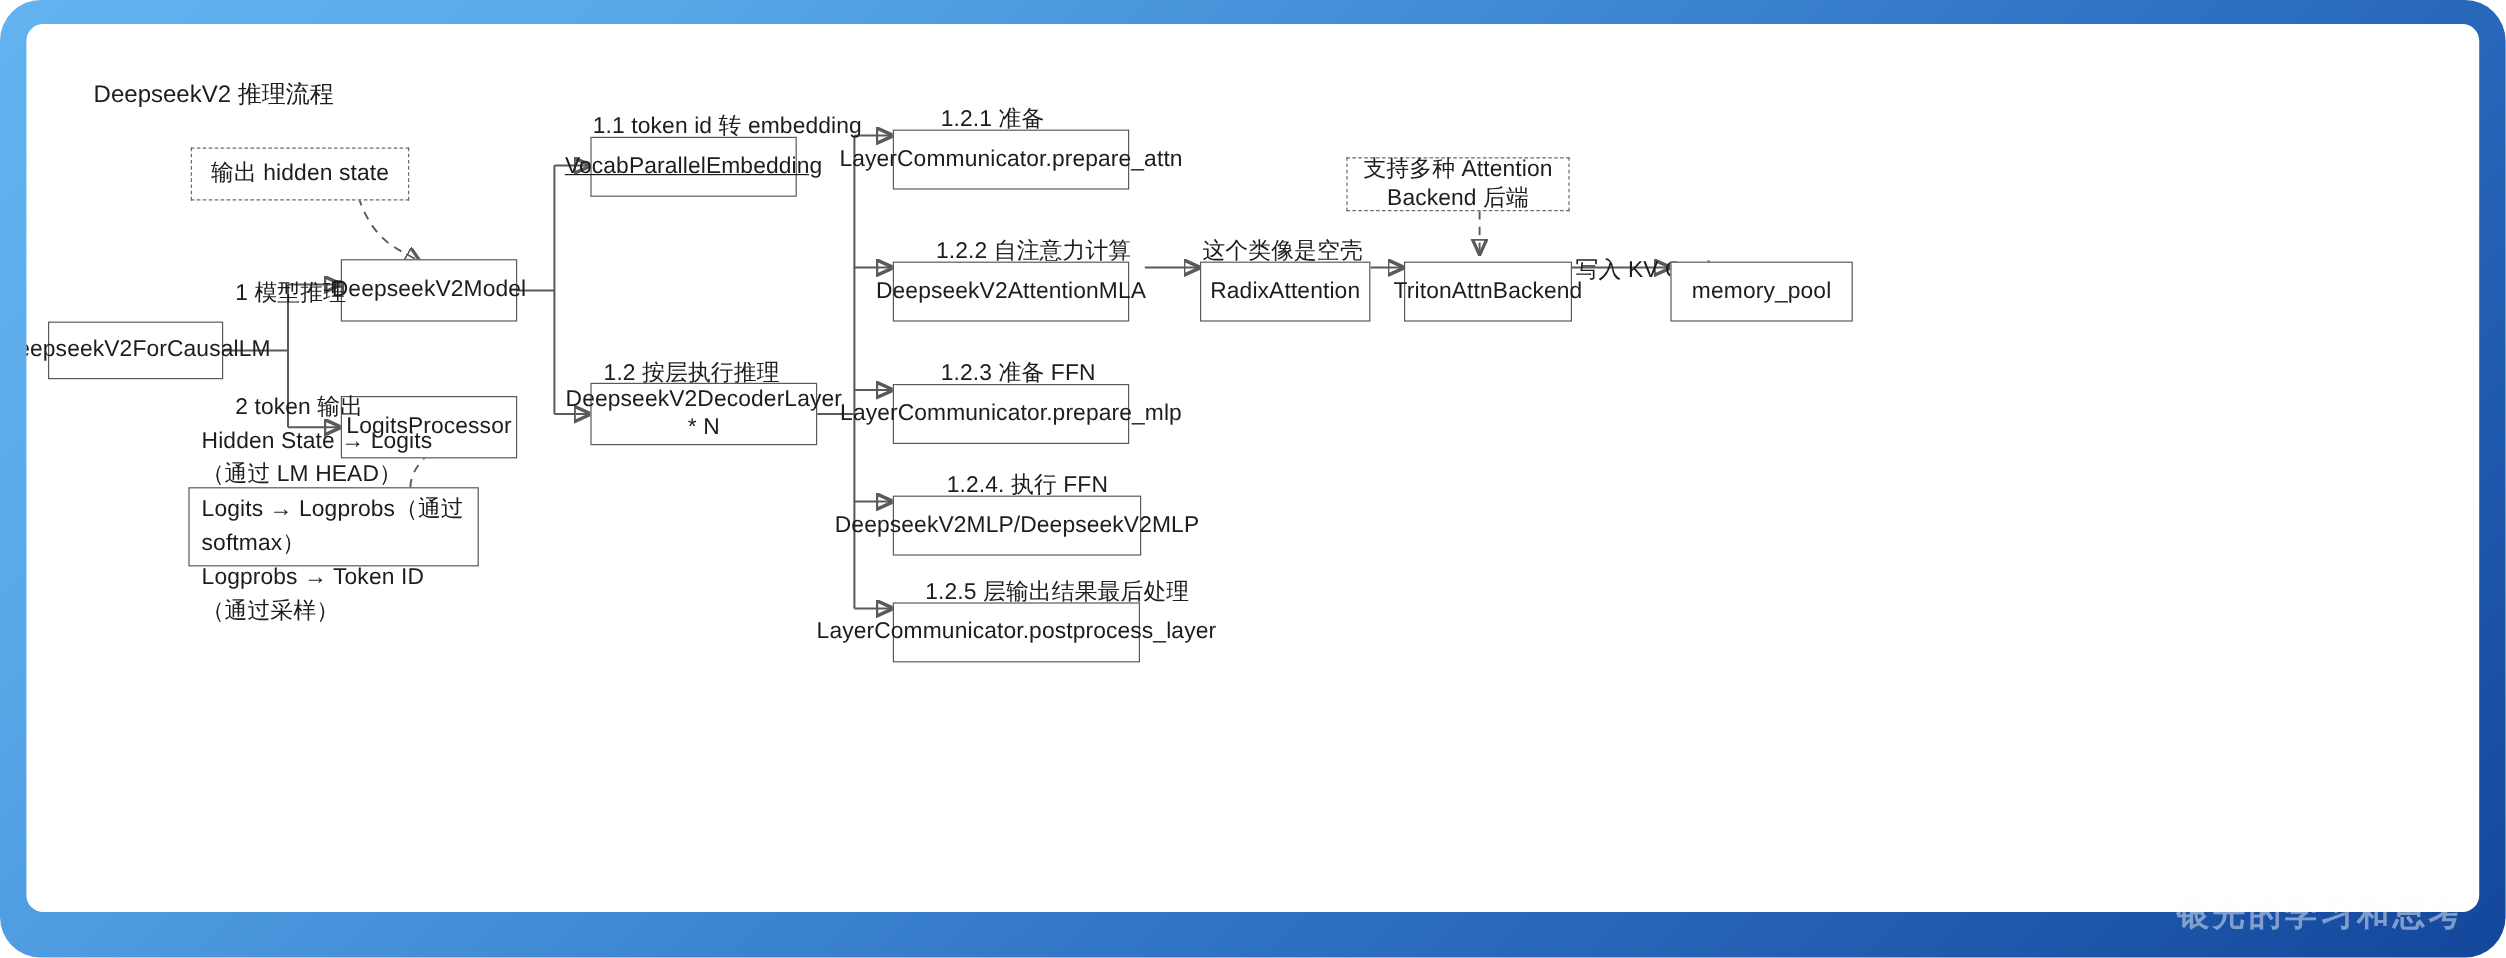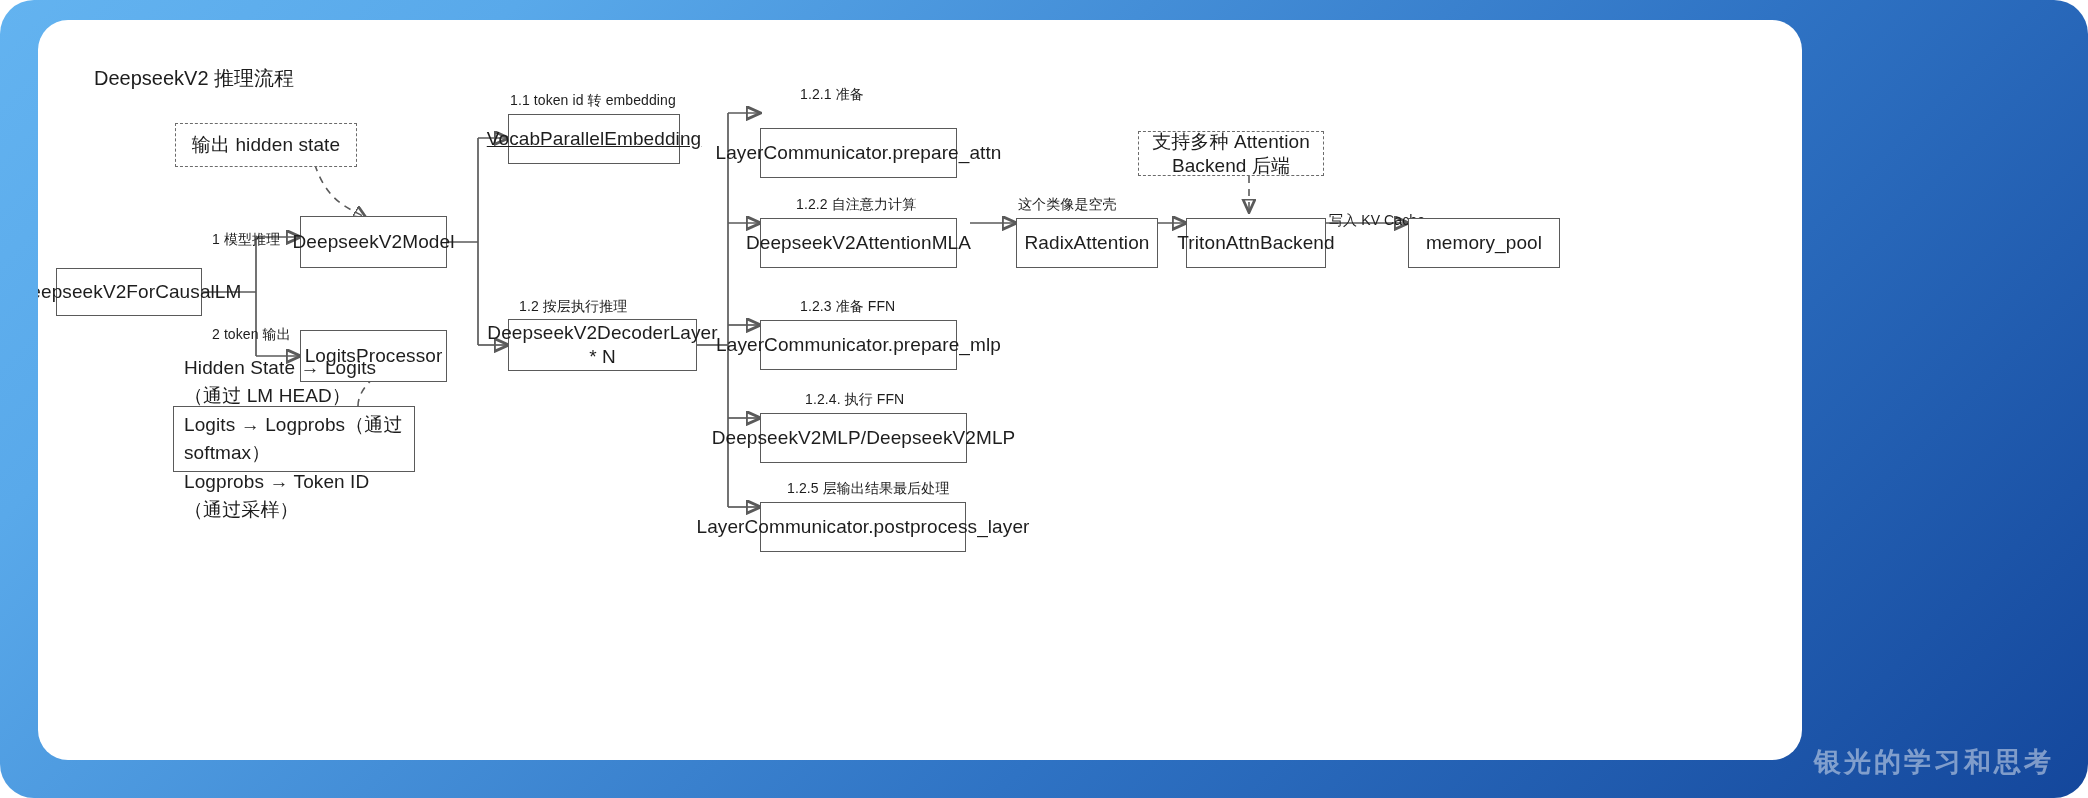--- a/index.html
+++ b/index.html
@@ -18,24 +18,24 @@
   #frame {
     position: absolute;
     left: 0; top: 0;
     width: 2088px; height: 798px;
     background: linear-gradient(135deg, #63b3f0 0%, #59a9ea 18%, #2f73c4 62%, #14479c 100%);
     border-radius: 34px;
     box-sizing: border-box;
   }
   #canvas {
     position: absolute;
-    left: 38px; top: 20px;
-    width: 1764px; height: 740px;
+    left: 22px; top: 20px;
+    width: 2044px; height: 740px;
     background: #ffffff;
-    border-radius: 30px;
+    border-radius: 14px;
     overflow: hidden;
   }
 
   
   .node {
     position: absolute;
     box-sizing: border-box;
     border: 1.6px solid #5a5a5a;
     background: #ffffff;
     display: flex;
@@ -57,21 +57,21 @@
     padding: 0 10px;
     white-space: pre-line;
     line-height: 1.5;
     font-size: 19px;
   }
 
   
   .cap {
     position: absolute;
     color: #1d1d1d;
-    font-size: 14px;
+    font-size: 19px;
     white-space: nowrap;
     letter-spacing: .1px;
   }
 
   
   #title {
     position: absolute;
     left: 56px;
     top: 45px;
     font-size: 20px;
@@ -182,21 +182,21 @@
     <div class="node" style="left:470px; top:94px; width:172px; height:50px;text-decoration:underline;">
       <span>VocabParallelEmbedding</span>
     </div>
 
     <span class="cap" style="left:481px; top:278px;">1.2 按层执行推理</span>
     <div class="node" style="left:470px; top:299px; width:189px; height:52px;">
       <span>DeepseekV2DecoderLayer * N</span>
     </div>
 
     <span class="cap" style="left:762px; top:66px;">1.2.1 准备</span>
-    <div class="node" style="left:722px; top:88px; width:197px; height:50px;margin-top:20px;">
+    <div class="node" style="left:722px; top:88px; width:197px; height:50px;">
       <span>LayerCommunicator.prepare_attn</span>
     </div>
 
     <span class="cap" style="left:758px; top:176px;">1.2.2 自注意力计算</span>
     <div class="node" style="left:722px; top:198px; width:197px; height:50px;justify-content:center;">
       <span>DeepseekV2AttentionMLA</span>
     </div>
 
     <span class="cap" style="left:980px; top:176px;">这个类像是空壳</span>
     <div class="node" style="left:978px; top:198px; width:142px; height:50px;">

